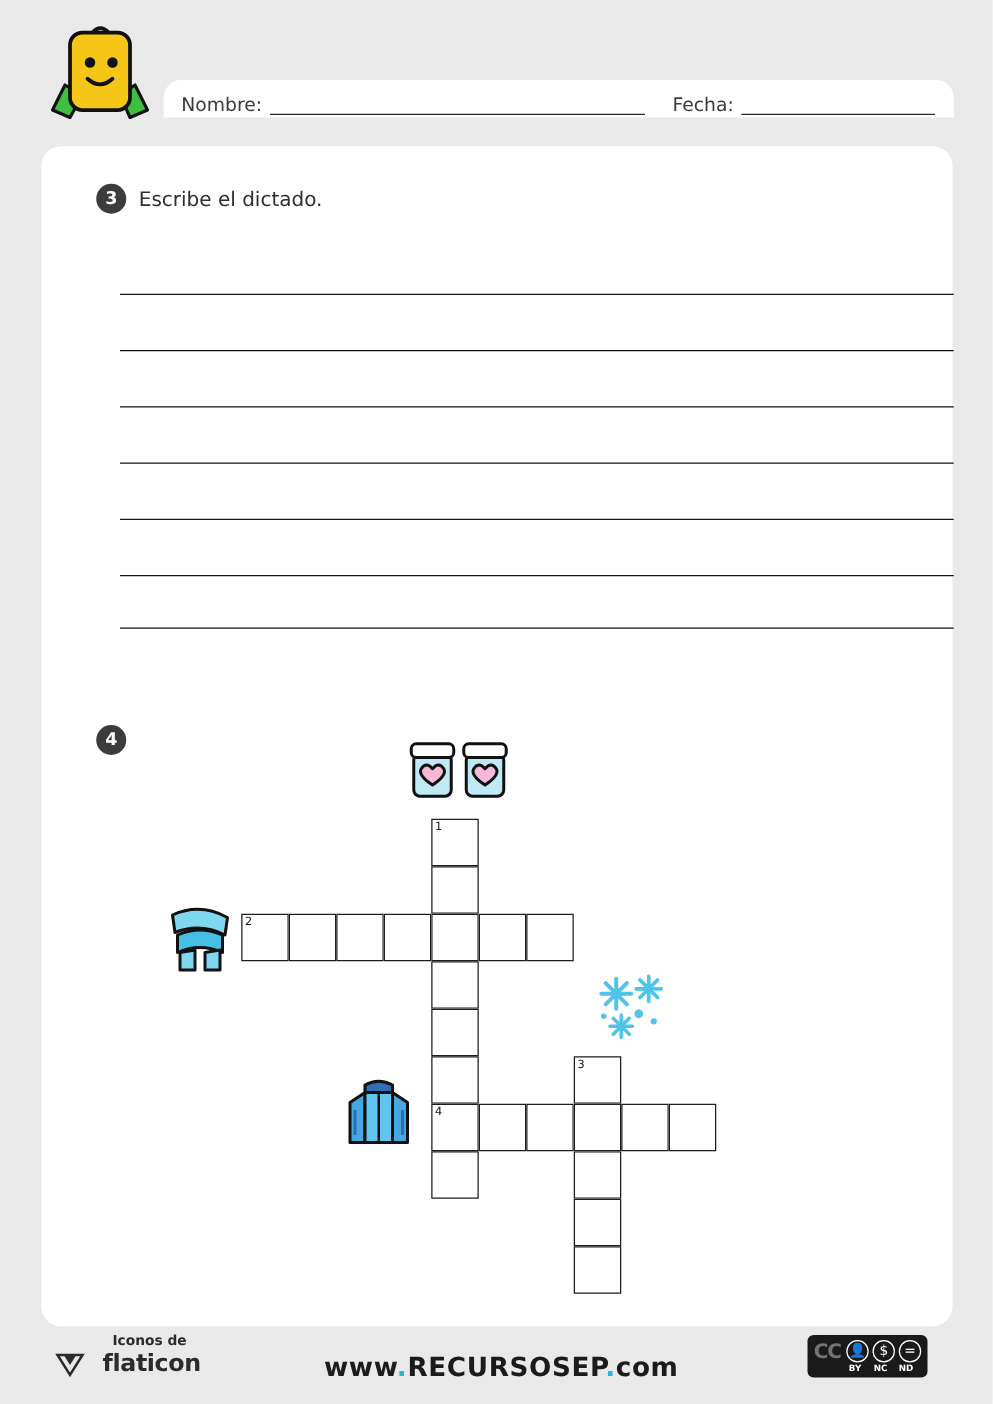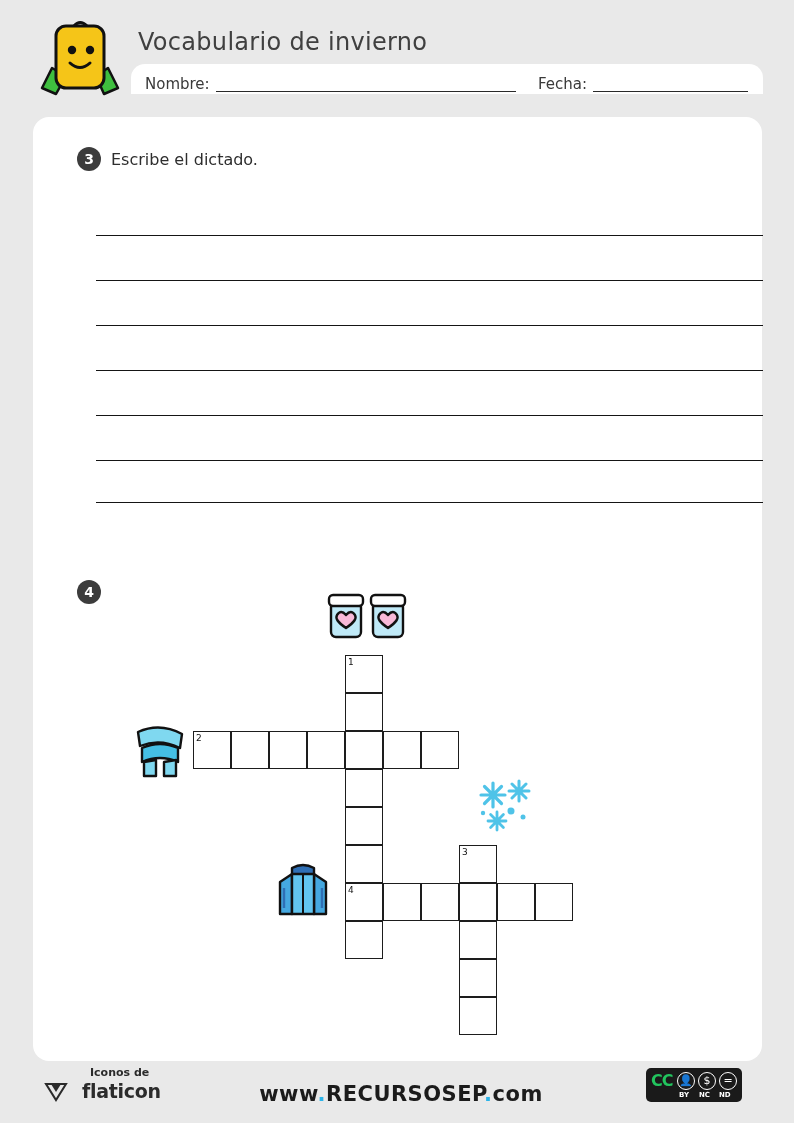--- a/index.html
+++ b/index.html
@@ -220,21 +220,21 @@
     color: #ffffff;
     font-size: 11px;
     text-align: center;
     line-height: 16px;
     font-family: "DejaVu Sans", sans-serif;
   }
   .cc-cc {
     position: absolute;
     left: 5px;
     top: 3px;
-    color: #22c55e;
+    color: #737373;
     font-size: 16px;
     font-weight: bold;
     font-family: "DejaVu Sans", sans-serif;
     letter-spacing: -1px;
   }
   .cc-sub {
     position: absolute;
     top: 23px;
     color: #ffffff;
     font-size: 7px;
@@ -253,21 +253,20 @@
       <path d="M18 50 L8 70 L22 76 L32 58 Z" fill="#3fbf3f" stroke="#111" stroke-width="2.5" stroke-linejoin="round"></path>
       <path d="M74 50 L84 70 L70 76 L62 58 Z" fill="#3fbf3f" stroke="#111" stroke-width="2.5" stroke-linejoin="round"></path>
       <rect x="22" y="8" width="48" height="62" rx="10" fill="#f5c518" stroke="#111" stroke-width="3"></rect>
       <circle cx="38" cy="32" r="4.2" fill="#111"></circle>
       <circle cx="56" cy="32" r="4.2" fill="#111"></circle>
       <path d="M36 45 q10 9 20 0" stroke="#111" stroke-width="3" fill="none" stroke-linecap="round"></path>
       <path d="M40 8 q6 -7 13 0" stroke="#111" stroke-width="3" fill="none"></path>
       <text x="46" y="25" font-family="DejaVu Sans, sans-serif" font-size="0" fill="#111">R</text>
     </svg>
 
-    <div class="header-title">Vocabulario de invierno</div>
 
     <div class="name-bar">
       <span class="name-label">Nombre:</span>
       <span class="name-line"></span>
       <span class="fecha-label">Fecha:</span>
       <span class="fecha-line"></span>
     </div>
   </div>
 
   <div class="card">

